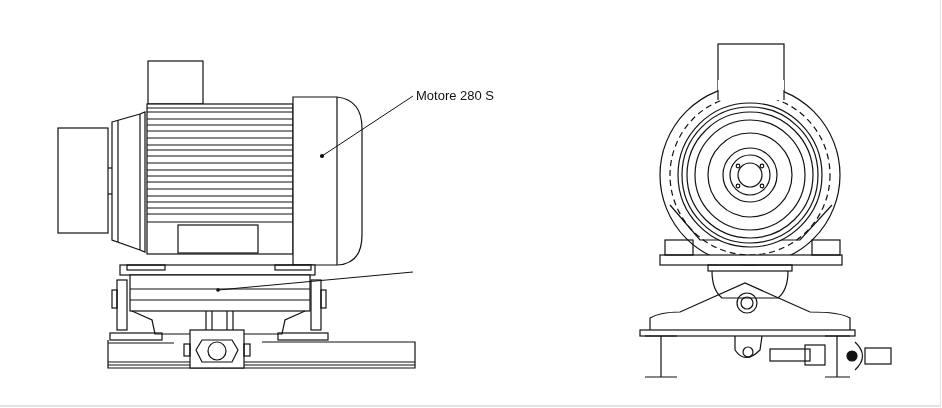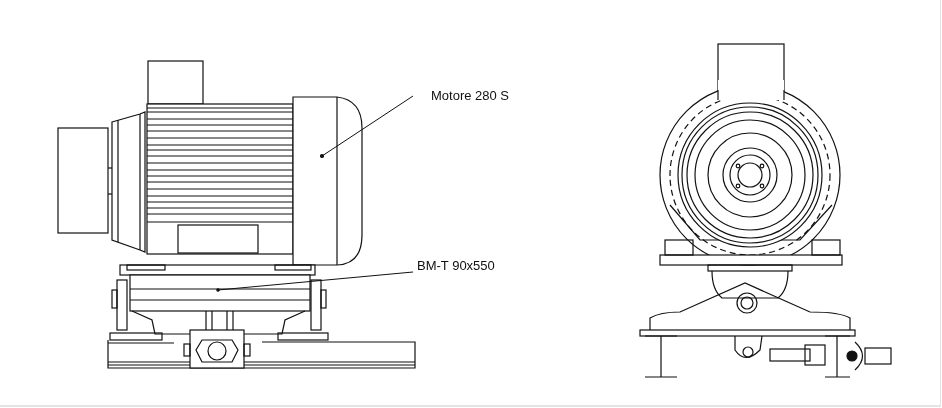--- a/index.html
+++ b/index.html
@@ -1,20 +1,20 @@
 <!DOCTYPE html>
 <html><head>
 <meta charset="utf-8">
 <style>
   html, body { margin: 0; padding: 0; background: #ffffff; }
   body { width: 942px; height: 408px; position: relative; overflow: hidden; font-family: "Liberation Sans", sans-serif; }
   .frame { position: absolute; left: 0; top: 0; width: 940px; height: 405px; border-right: 1px solid #e4e4e4; border-bottom: 2px solid #e4e4e4; }
   svg { position: absolute; left: 0; top: 0; }
   .label { position: absolute; font-size: 13px; color: #111; line-height: 15px; white-space: nowrap; }
-  .l-motor { left: 431px; top: 88px; }
+  .l-motor { left: 416px; top: 88px; }
   .l-elastic { left: 417px; top: 258px; }
 </style>
 </head>
 <body>
 
 <div class="frame"></div>
 
 <svg width="942" height="408" viewBox="0 0 942 408" fill="none" stroke="#111" stroke-width="1.2">
 
   <g>
@@ -144,14 +144,13 @@
     <rect x="770" y="349" width="40" height="12"></rect>
     <rect x="805" y="345" width="20" height="20"></rect>
     <circle cx="852" cy="356" r="5" fill="#111"></circle>
     <rect x="865" y="348" width="26" height="16"></rect>
     <path d="M855 342 Q870 356 855 370"></path>
   </g>
 </svg>
 
 <div class="label l-motor">Motore 280 S</div>
 <div class="label l-elastic">
-  <div>BM-T 90x550</div>
 </div>
 
 </body></html>

